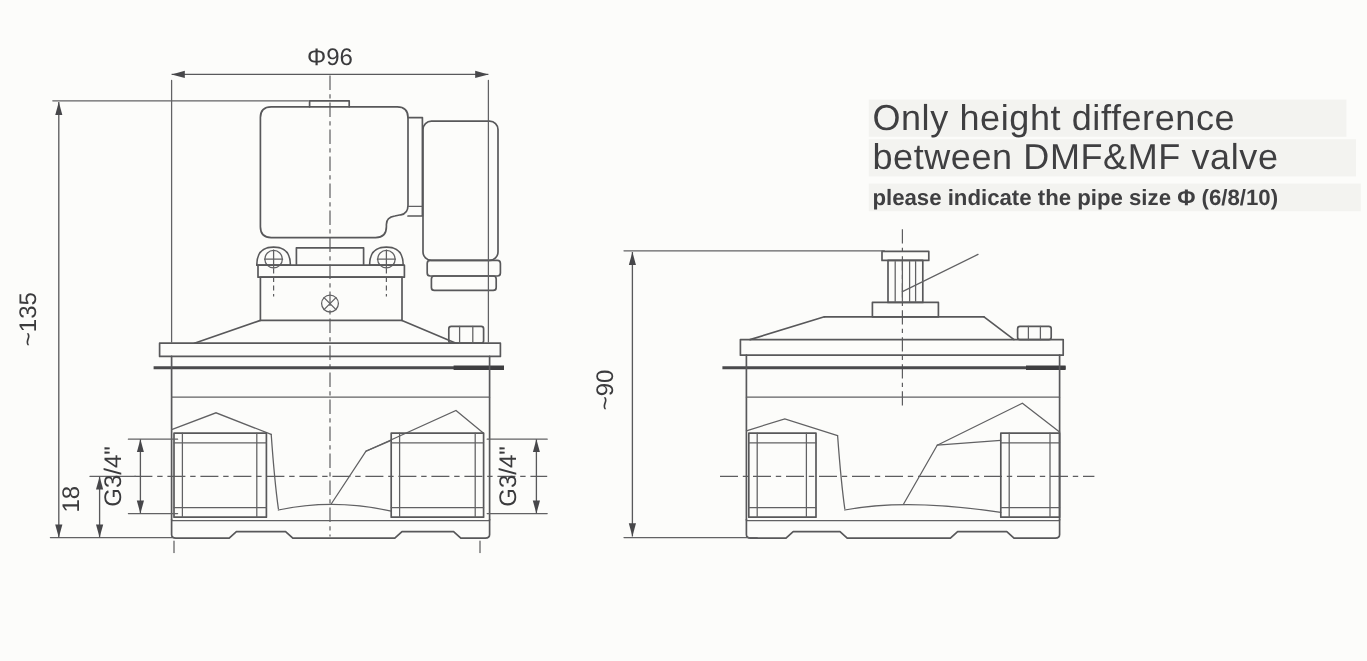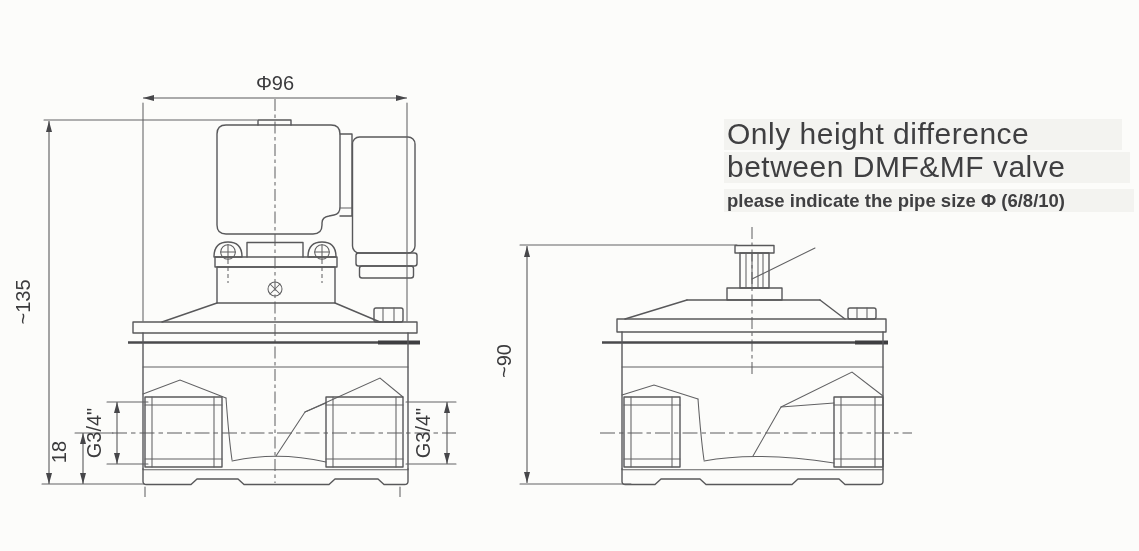--- a/index.html
+++ b/index.html
@@ -1,17 +1,17 @@
 <!DOCTYPE html>
 <html><head>
 <meta charset="utf-8">
 <style>
   html,body{margin:0;padding:0;background:#fcfcfa;}
   .stage{position:relative;width:1139px;height:461px;background:#fcfcfa;overflow:hidden;
-         font-family:"Liberation Sans",sans-serif;margin-top:36px;}
+         font-family:"Liberation Sans",sans-serif;}
   svg{display:block}
   .ln{stroke:#58585a;stroke-width:1.4;fill:none;stroke-linejoin:round;stroke-linecap:round;}
   .lnthin{stroke:#616163;stroke-width:1.05;fill:none;stroke-linecap:round;}
   .dim{stroke:#59595b;stroke-width:1.1;fill:none;}
   .ext{stroke:#626264;stroke-width:1.05;fill:none;stroke-linecap:round;}
   .cl{stroke:#5d5d5f;stroke-width:1;fill:none;stroke-dasharray:12 3.5 3.5 3.5;}
   .clh{stroke:#5d5d5f;stroke-width:1;fill:none;stroke-dasharray:15 4 4.5 4;}
   .dash{stroke:#5d5d5f;stroke-width:1;fill:none;stroke-dasharray:4 3;}
   .thick{stroke:#4a4a4c;stroke-width:2.4;fill:none;}
   .dark{stroke:#3e3e40;stroke-width:3.8;fill:none;}

